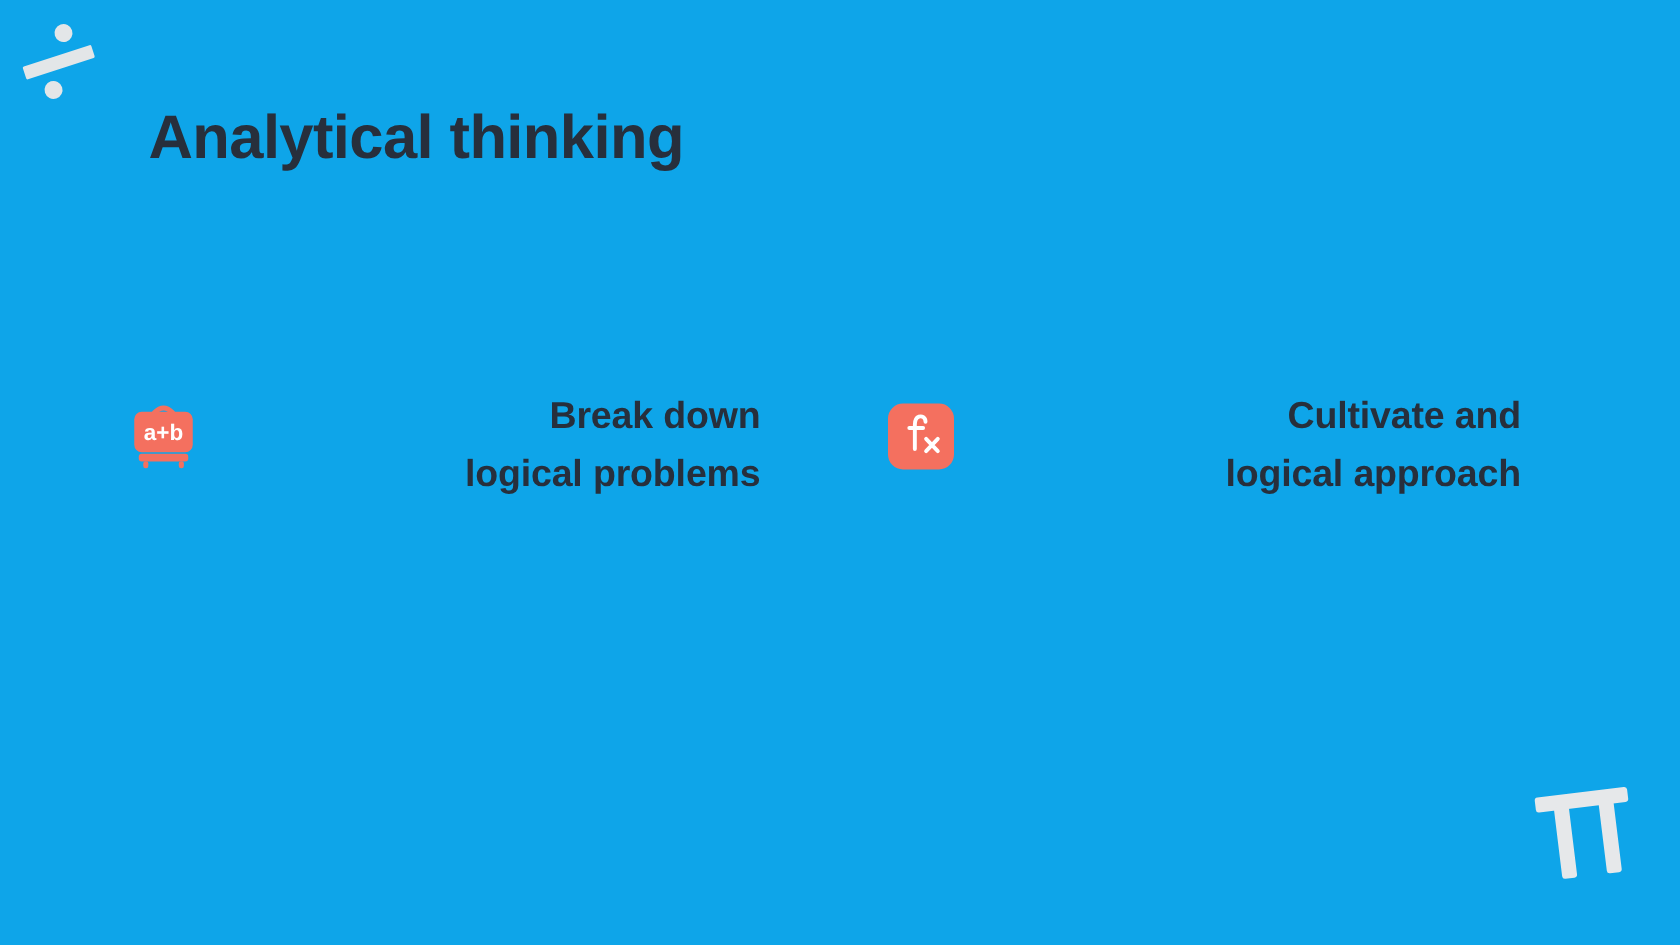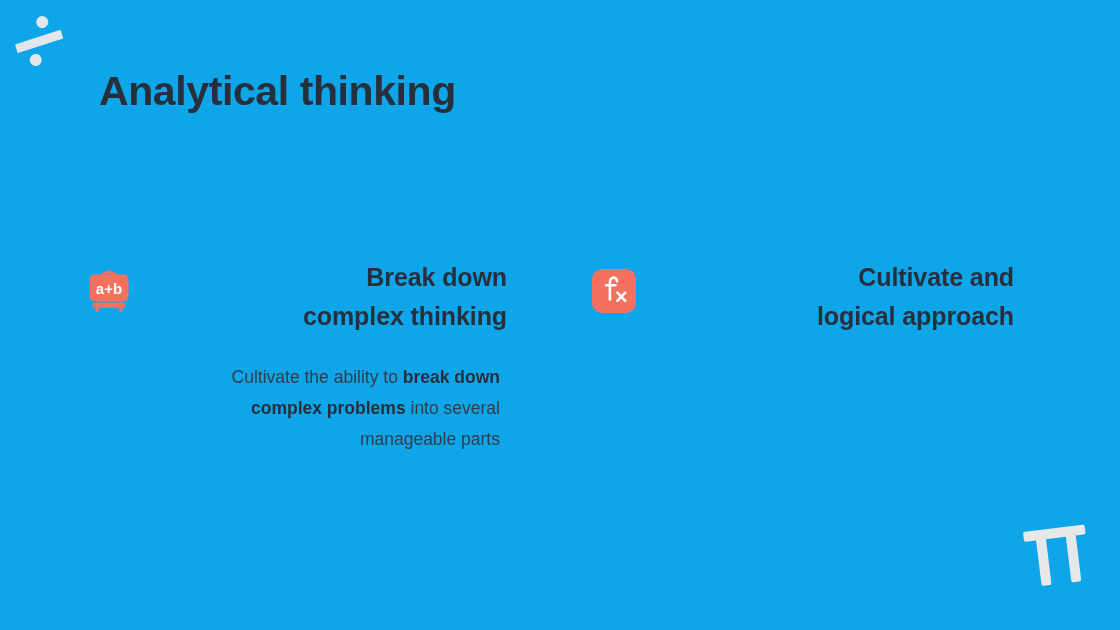--- a/index.html
+++ b/index.html
@@ -162,22 +162,21 @@
           <rect x="6.5" y="34.5" width="33" height="5.2" rx="2" fill="#f4705f"></rect>
 
           <rect x="9.5" y="39.5" width="3.4" height="4.6" rx="1.5" fill="#f4705f"></rect>
           <rect x="33.2" y="39.5" width="3.4" height="4.6" rx="1.5" fill="#f4705f"></rect>
 
           <text x="23" y="25.6" text-anchor="middle" font-family="Liberation Sans, sans-serif" font-size="15" font-weight="700" fill="#ffffff">a+b</text>
         </svg>
       </div>
       <div class="col-body">
         <h2 class="card-title">Break down
-complex thinking</h2>
-        <p class="card-text"><span>Cultivate the ability to </span><b>break down complex problems</b><span> into several manageable parts</span></p>
+logical problems</h2>
       </div>
     </div>
 
     <div class="col col-2">
       <div class="icon-wrap">
         <svg viewBox="0 0 46 46" xmlns="http://www.w3.org/2000/svg">
           <rect x="1" y="1" width="44" height="44" rx="10" fill="#f4705f"></rect>
 
           <path d="M26 13.2 C26 10.2 23.6 9.1 21.6 9.8 C19.6 10.5 18.9 12.6 18.9 15.2 L18.9 31.4" fill="none" stroke="#ffffff" stroke-width="2.6" stroke-linecap="round"></path>
           <path d="M15.2 17.3 L24.4 17.3" fill="none" stroke="#ffffff" stroke-width="2.6" stroke-linecap="round"></path>

